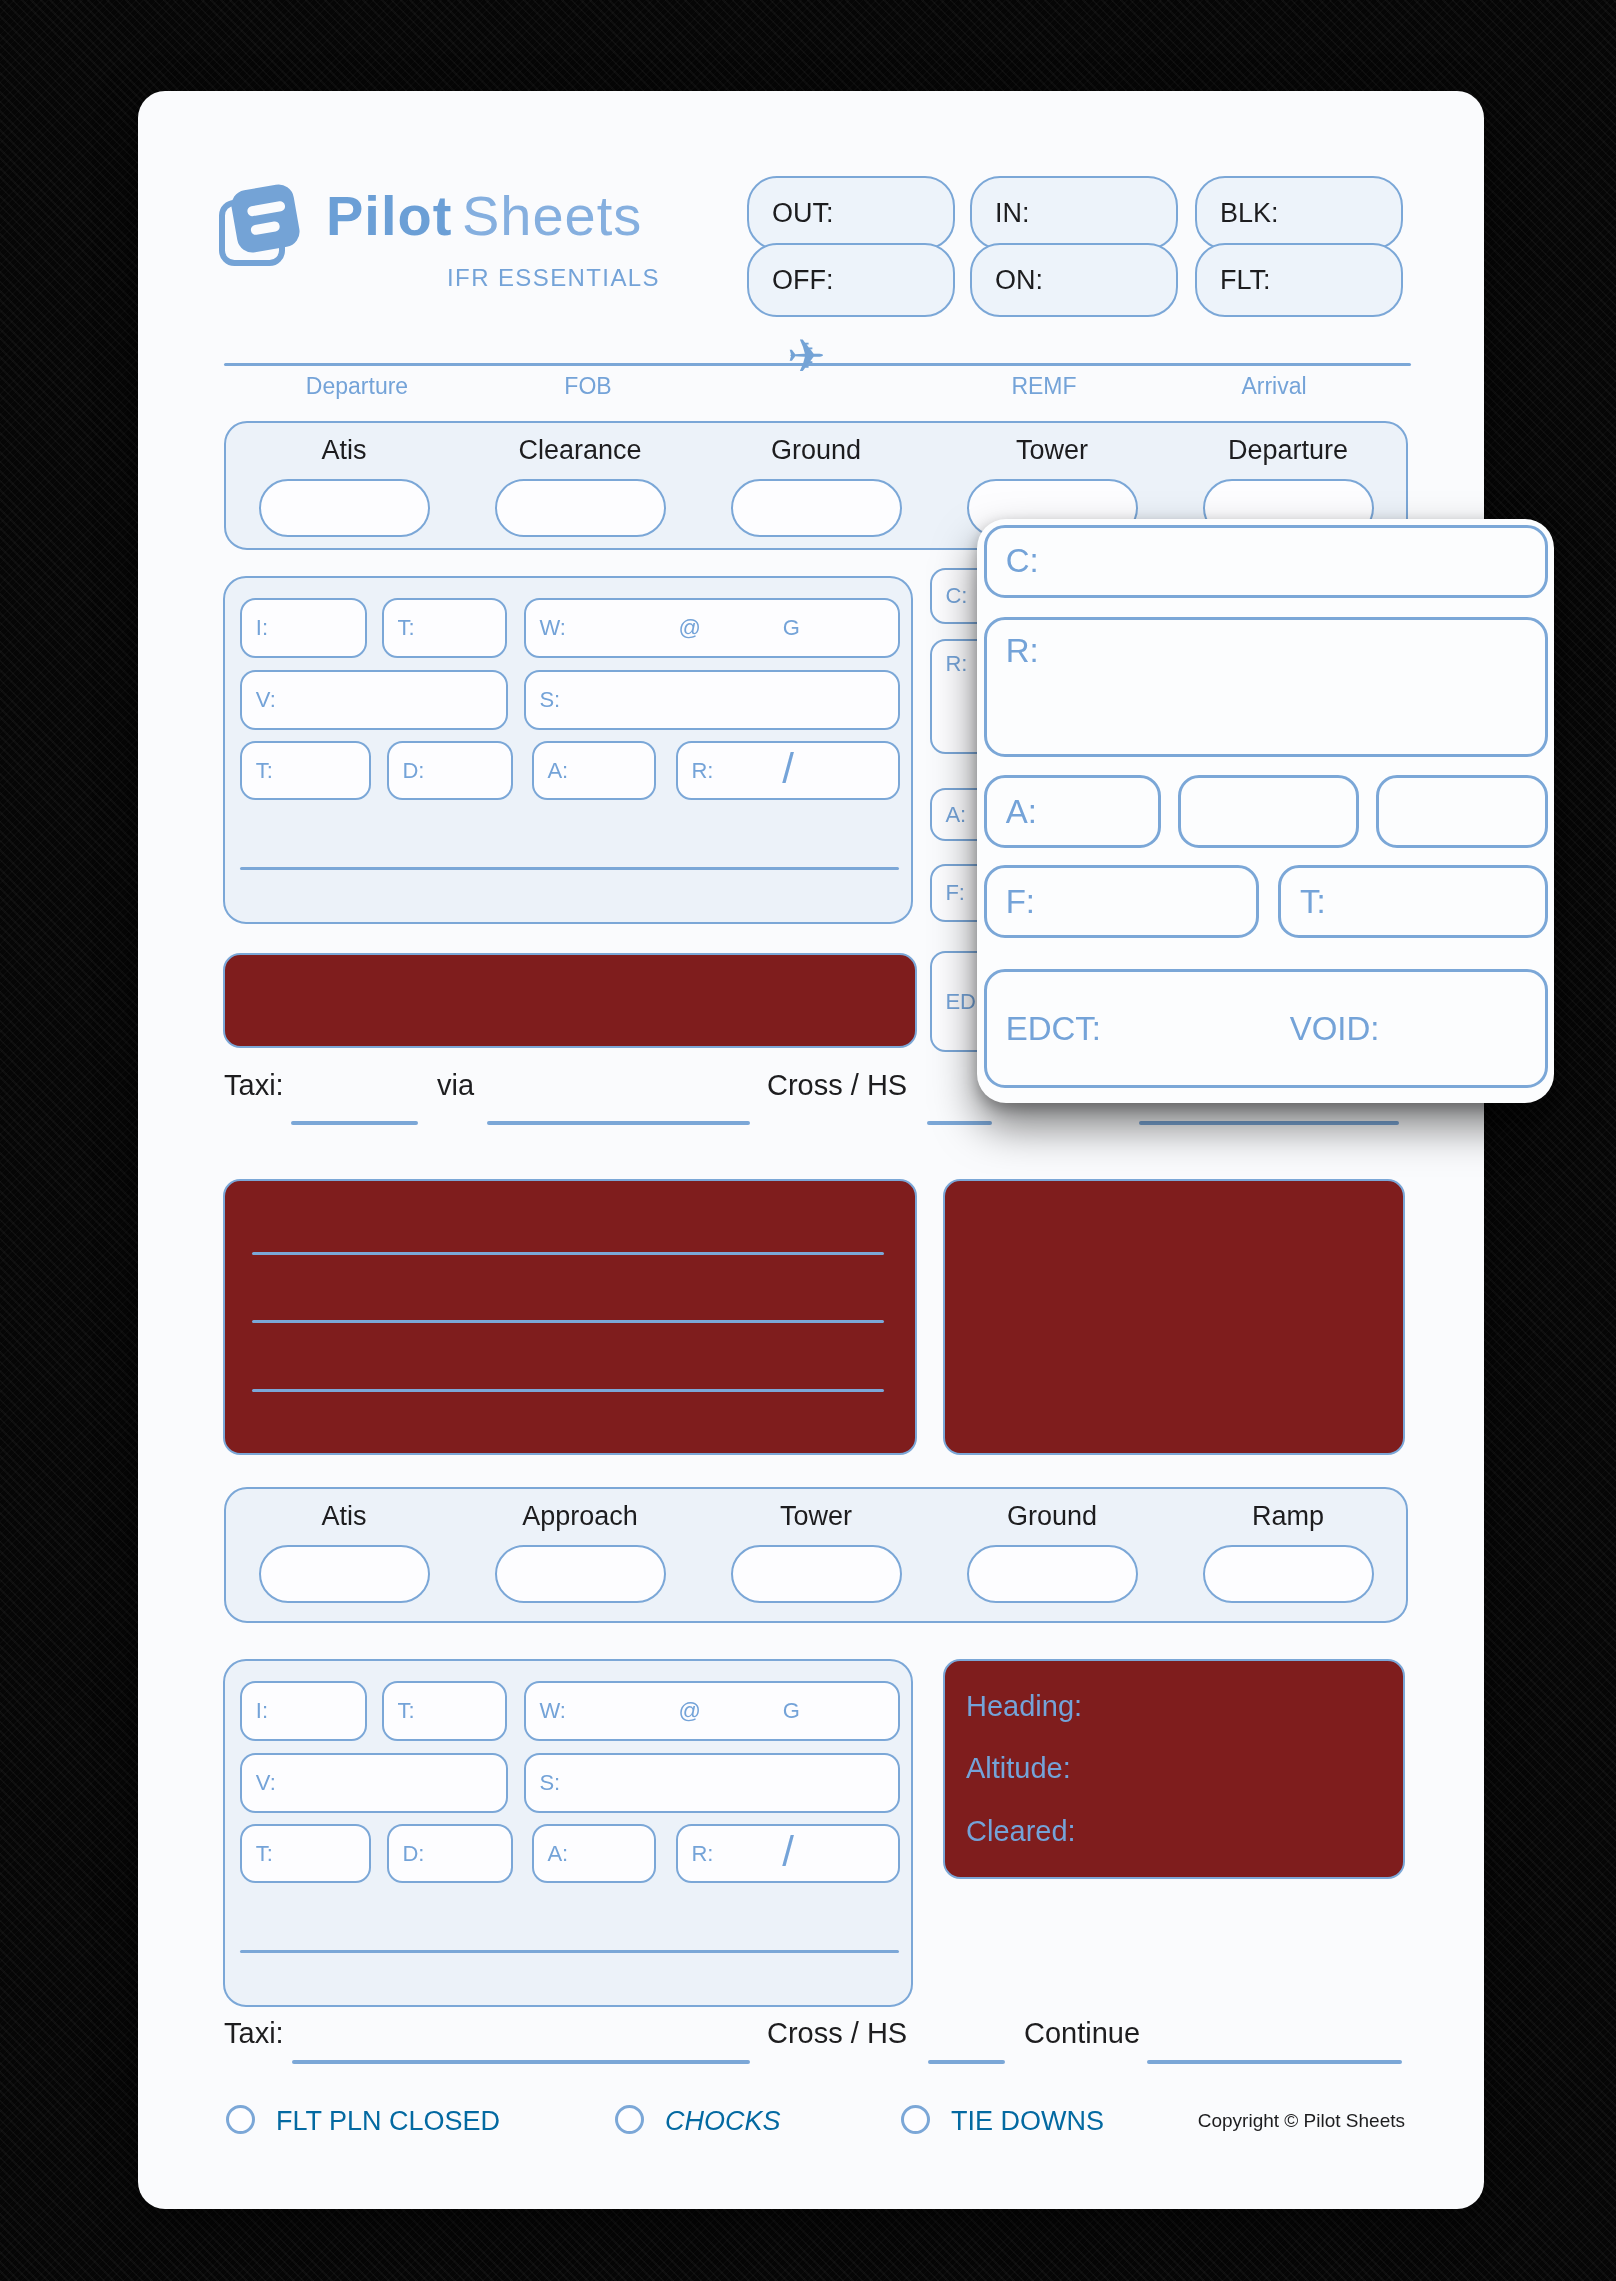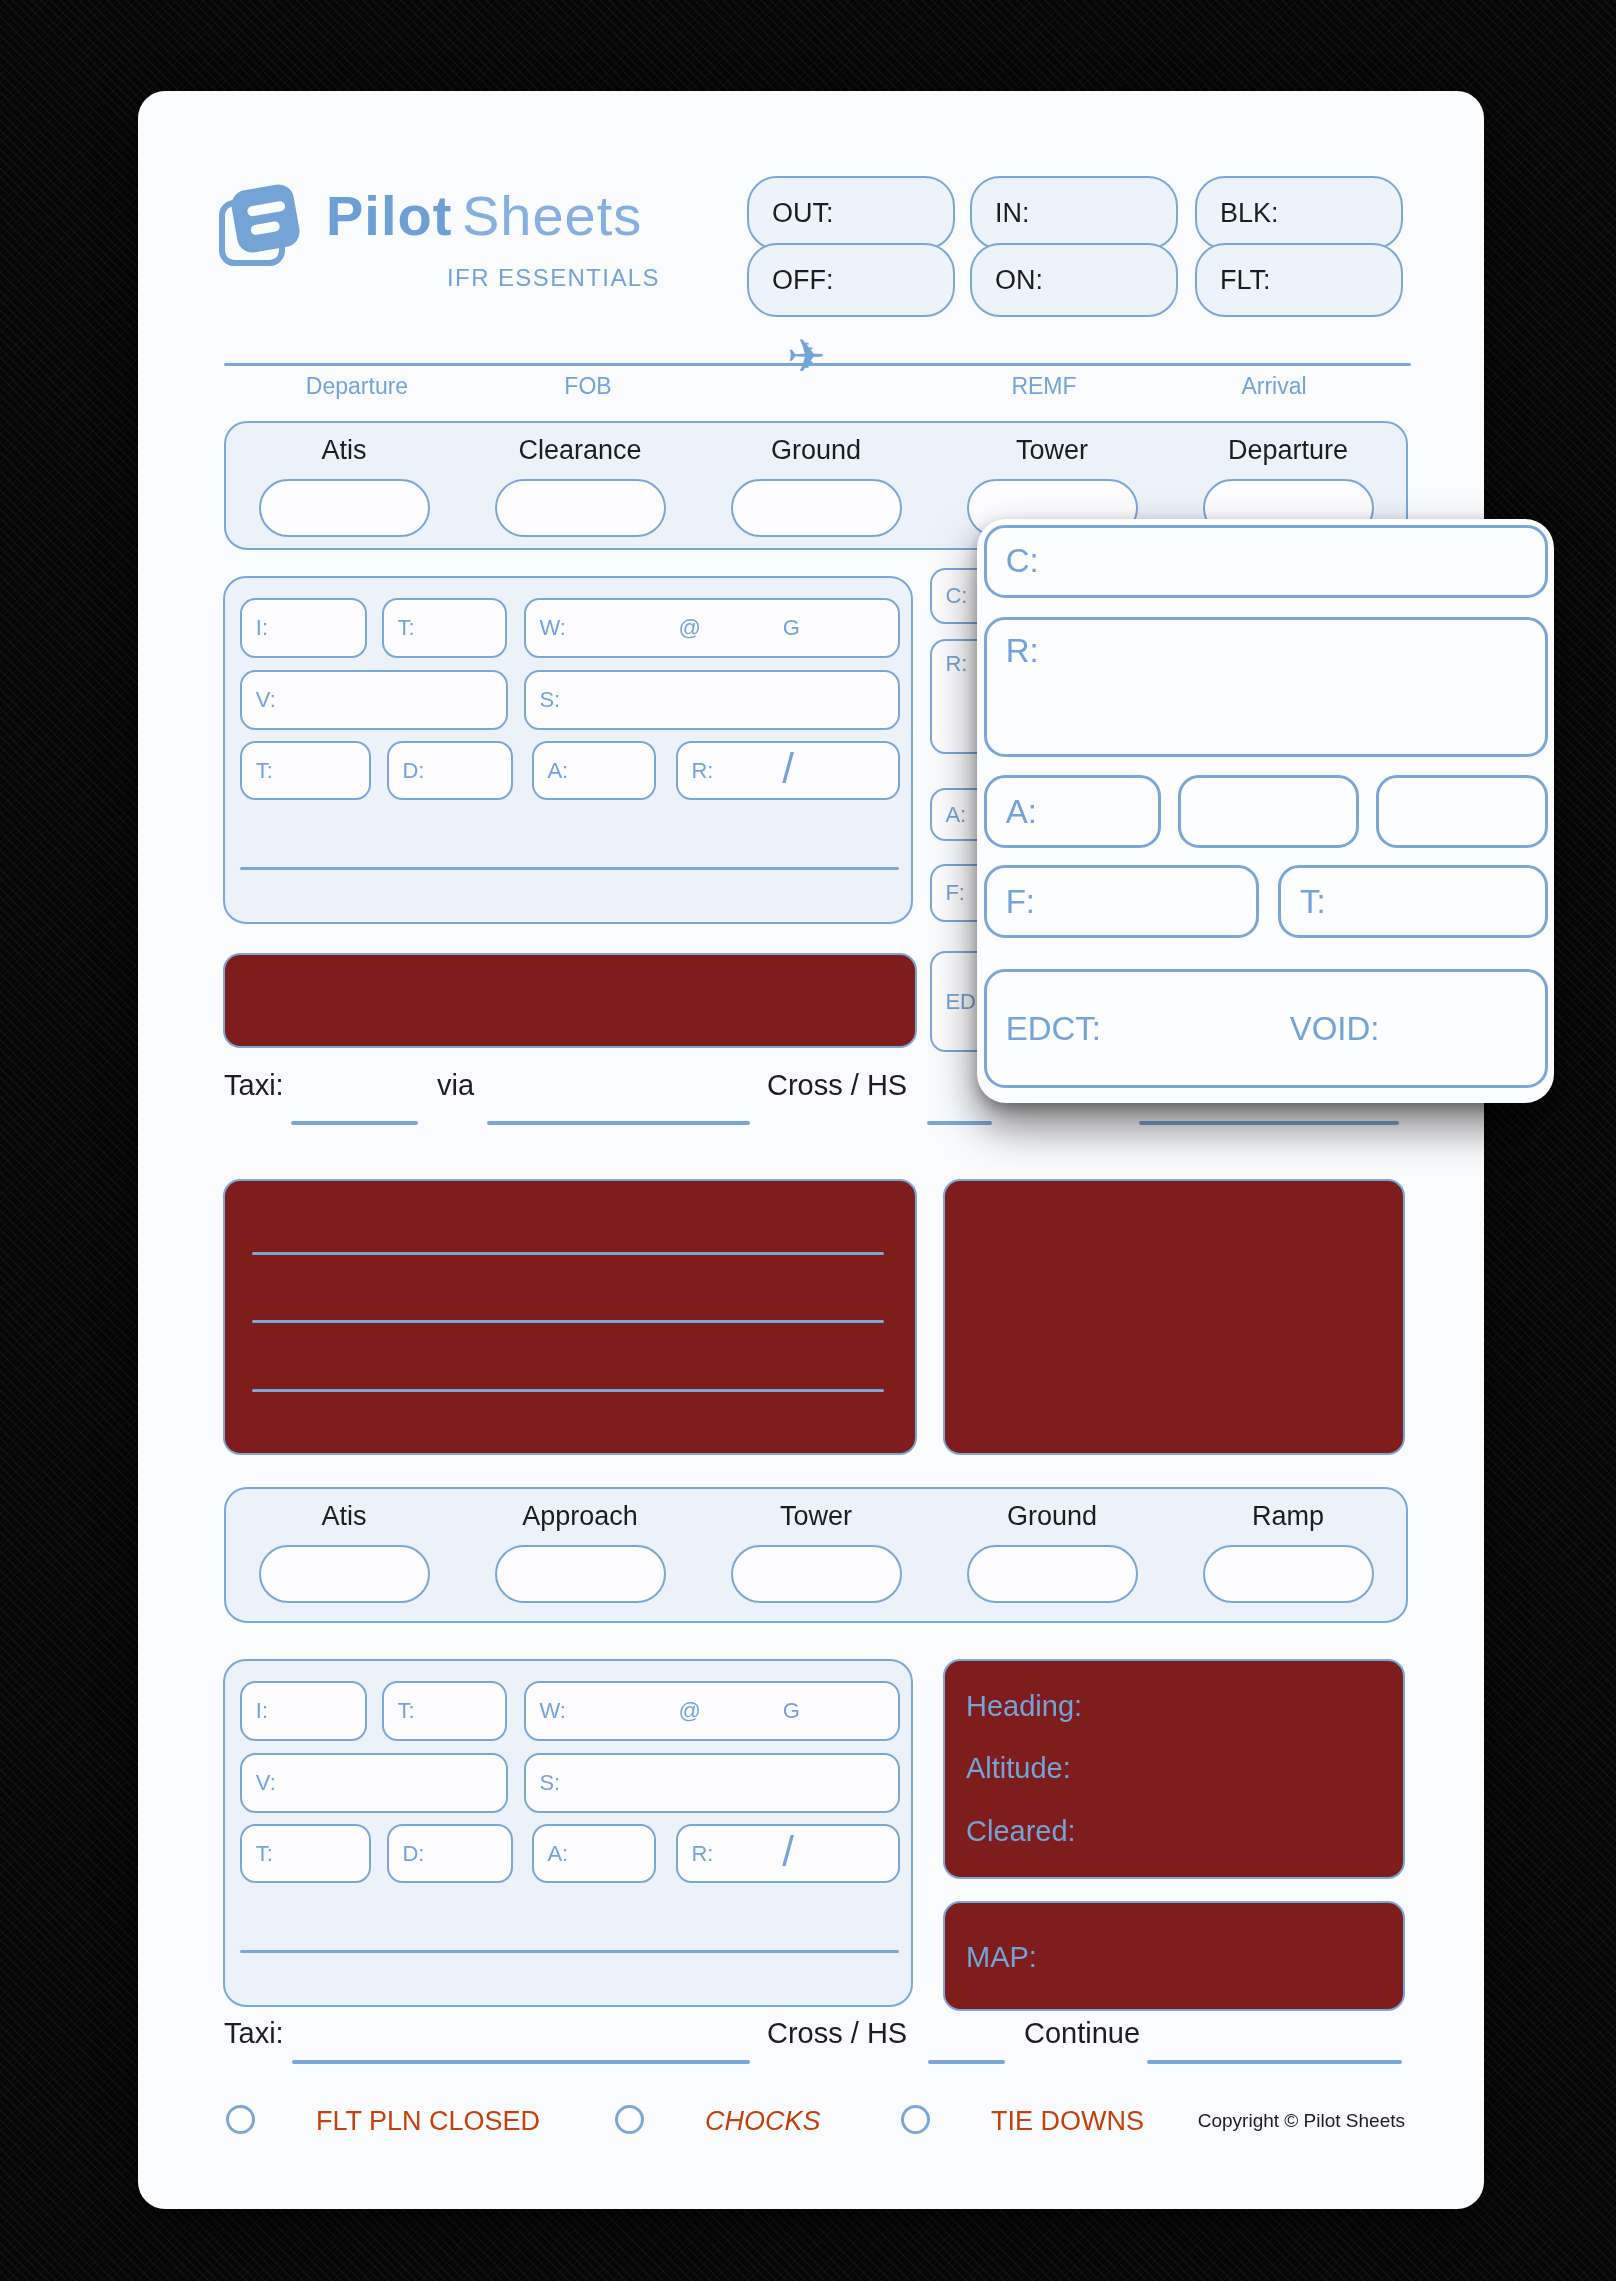--- a/index.html
+++ b/index.html
@@ -83,21 +83,21 @@
   }
   .pbox{
     position:absolute;border:3.4px solid #7ba7d7;border-radius:21px;background:#fcfdfe;
     box-sizing:border-box;display:flex;align-items:center;padding-left:19px;
     font-size:33px;color:#74a3d8;
   }
   .pbox.top-label{align-items:flex-start;padding-top:11.5px;}
 
   
   .chk-circle{position:absolute;width:29px;height:29px;border:3.4px solid #7ba7d7;border-radius:50%;background:#fdfdff;box-sizing:border-box;}
-  .chk-label{position:absolute;font-size:27px;color:#c2410c;white-space:nowrap;margin-left:40px;}
+  .chk-label{position:absolute;font-size:27px;color:#0369a1;white-space:nowrap;}
   .copyright{position:absolute;font-size:19px;color:#1d1d1f;}
 </style>
 </head>
 <body>
 
 <div class="page">
 
   <div class="abs logo-wrap">
     <div class="logo-back"></div>
     <div class="logo-front">
@@ -292,23 +292,20 @@
       <span class="wslash">/</span>
     </div>
     <div class="hr-in" style="left:15.4px;top:289px;width:659px;"></div>
   </div>
 
   <div class="notes-box" style="left:805px;top:1568px;width:458px;height:216px;">
     <div class="abs rlabel" style="left:21px;top:29px;">Heading:</div>
     <div class="abs rlabel" style="left:21px;top:91px;">Altitude:</div>
     <div class="abs rlabel" style="left:21px;top:154px;">Cleared:</div>
   </div>
-  <div class="notes-box" style="left:805px;top:1810px;width:458px;height:106px;">
-    <div class="abs rlabel" style="left:21px;top:38px;">MAP:</div>
-  </div>
 
   <div class="taxi-text" style="left:86px;top:1926px;">Taxi:</div>
   <div class="taxi-line" style="left:154px;top:1969px;width:458px;"></div>
   <div class="taxi-text" style="left:629px;top:1926px;">Cross  /  HS</div>
   <div class="taxi-line" style="left:790px;top:1969px;width:77px;"></div>
   <div class="taxi-text" style="left:886px;top:1926px;">Continue</div>
   <div class="taxi-line" style="left:1009px;top:1969px;width:255px;"></div>
 
   <div class="chk-circle" style="left:88px;top:2014px;"></div>
   <div class="chk-label" style="left:138px;top:2015px;">FLT PLN CLOSED</div>

